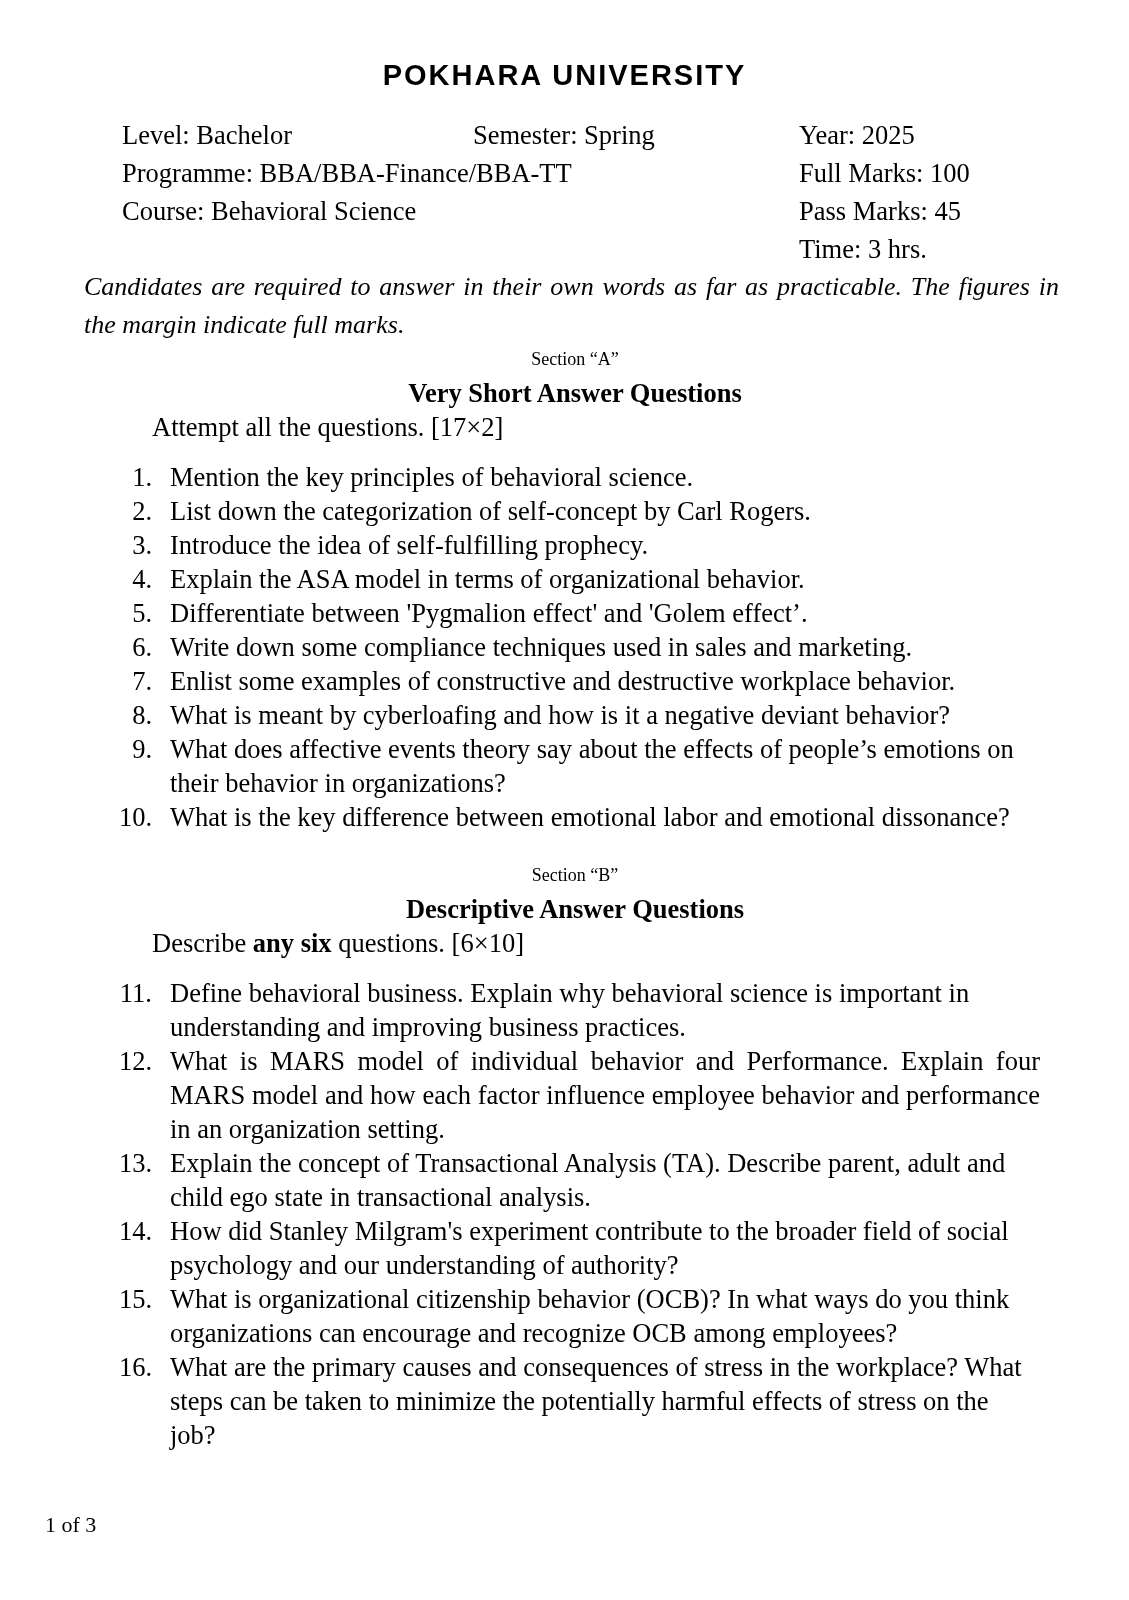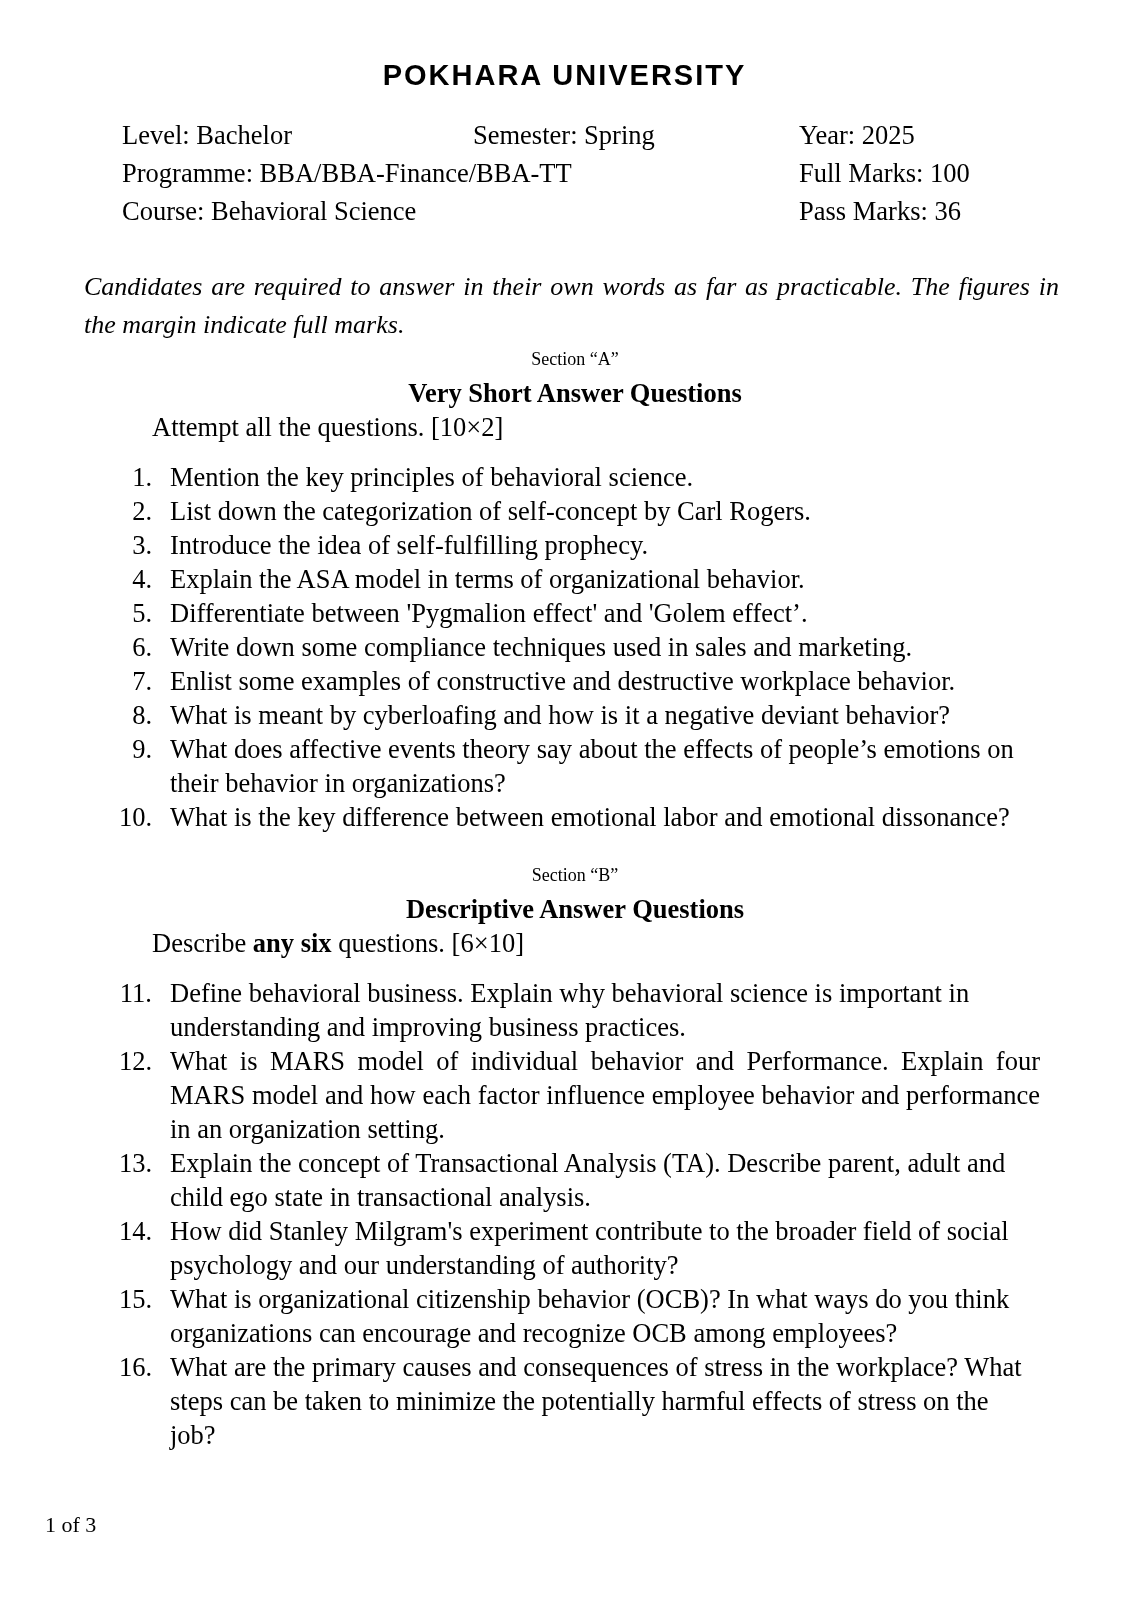--- a/index.html
+++ b/index.html
@@ -160,32 +160,35 @@
       <span class="meta-col-left">Level: Bachelor</span>
       <span class="meta-col-mid">Semester: Spring</span>
       <span class="meta-col-right">Year: 2025</span>
     </div>
     <div class="meta-row">
       <span class="meta-col-left">Programme: BBA/BBA-Finance/BBA-TT</span>
       <span class="meta-col-right">Full Marks: 100</span>
     </div>
     <div class="meta-row">
       <span class="meta-col-left">Course: Behavioral Science</span>
-      <span class="meta-col-right">Pass Marks: 36</span>
+      <span class="meta-col-right">Pass Marks: 45</span>
+    </div>
+    <div class="meta-row">
+      <span class="meta-col-right">Time: 3 hrs.</span>
     </div>
   </div>
 
   <div class="instruction">
     <span>Candidates are required to answer in their own words as far as practicable. The figures in the margin indicate full marks.</span>
   </div>
 
   <div class="section-title" style="top:342px;">Section “A”</div>
   <div class="section-subtitle" style="top:376px;">Very Short Answer Questions</div>
   <div class="attempt-line" style="top:410px;">
-    <span>Attempt all the questions. </span><span>[10×2]</span>
+    <span>Attempt all the questions. </span><span>[17×2]</span>
   </div>
 
   <div class="qlist" id="section-a-list" style="top:460px;">
     <div class="qrow">
       <span class="qnum">1.</span>
       <span class="qtext nojust">Mention the key principles of behavioral science.</span>
     </div>
     <div class="qrow">
       <span class="qnum">2.</span>
       <span class="qtext nojust">List down the categorization of self-concept by Carl Rogers.</span>

